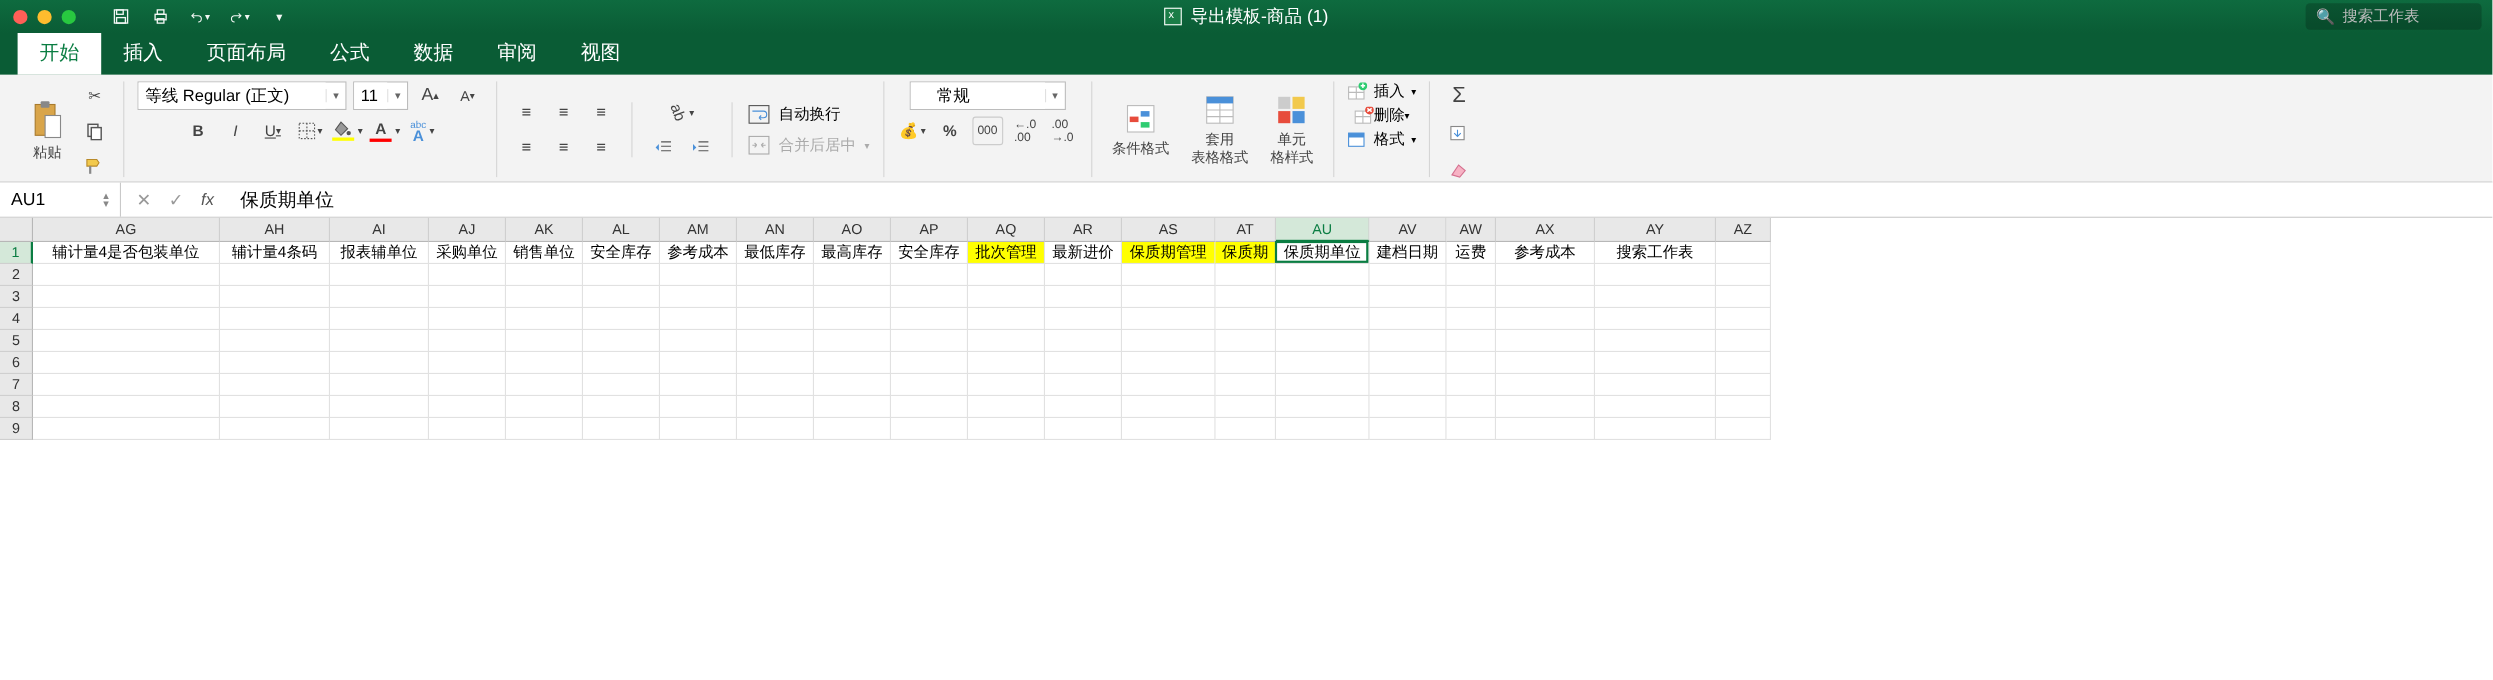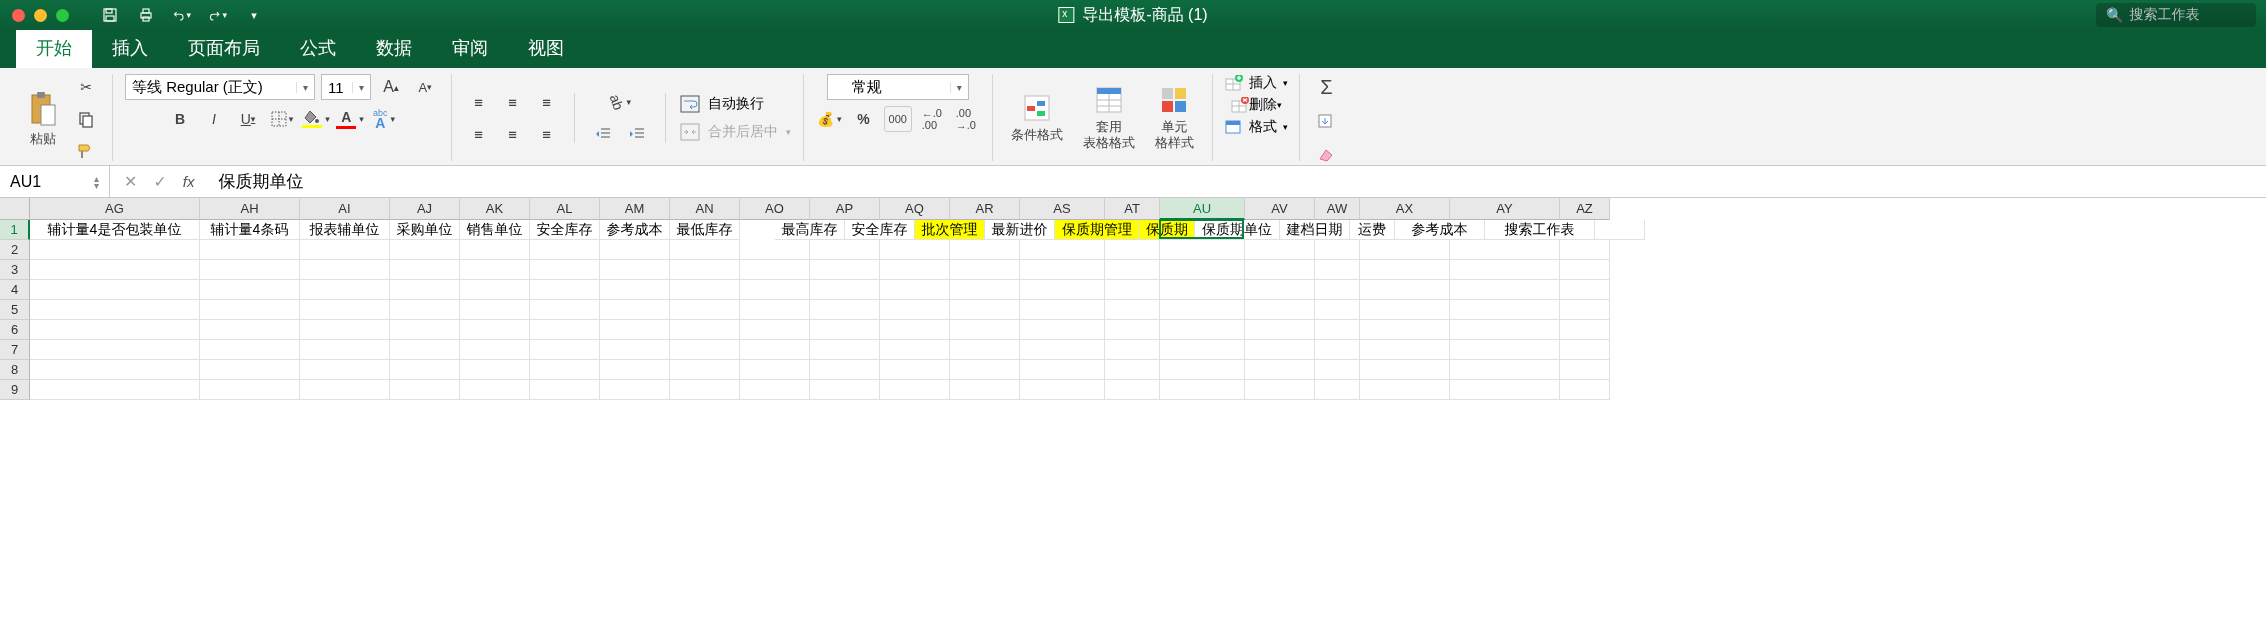--- a/index.html
+++ b/index.html
@@ -433,21 +433,21 @@
     <div class="cells" id="cells">
         <div class="cellrow">
           <div class="cell" style="width: 170px;">辅计量4是否包装单位</div>
           <div class="cell" style="width: 100px;">辅计量4条码</div>
           <div class="cell" style="width: 90px;">报表辅单位</div>
           <div class="cell" style="width: 70px;">采购单位</div>
           <div class="cell" style="width: 70px;">销售单位</div>
           <div class="cell" style="width: 70px;">安全库存</div>
           <div class="cell" style="width: 70px;">参考成本</div>
           <div class="cell" style="width: 70px;">最低库存</div>
-          <div class="cell" style="width: 70px; margin-left: 35px;">最高库存</div>
+          <div class="cell" style="width: 70px;">最高库存</div>
           <div class="cell" style="width: 70px;">安全库存</div>
           <div class="cell hl" style="width: 70px;">批次管理</div>
           <div class="cell" style="width: 70px;">最新进价</div>
           <div class="cell hl" style="width: 85px;">保质期管理</div>
           <div class="cell hl" style="width: 55px;">保质期</div>
           <div class="cell" style="width: 85px;">保质期单位</div>
           <div class="cell" style="width: 70px;">建档日期</div>
           <div class="cell" style="width: 45px;">运费</div>
           <div class="cell" style="width: 90px;">参考成本</div>
           <div class="cell" style="width: 110px;">搜索工作表</div>

